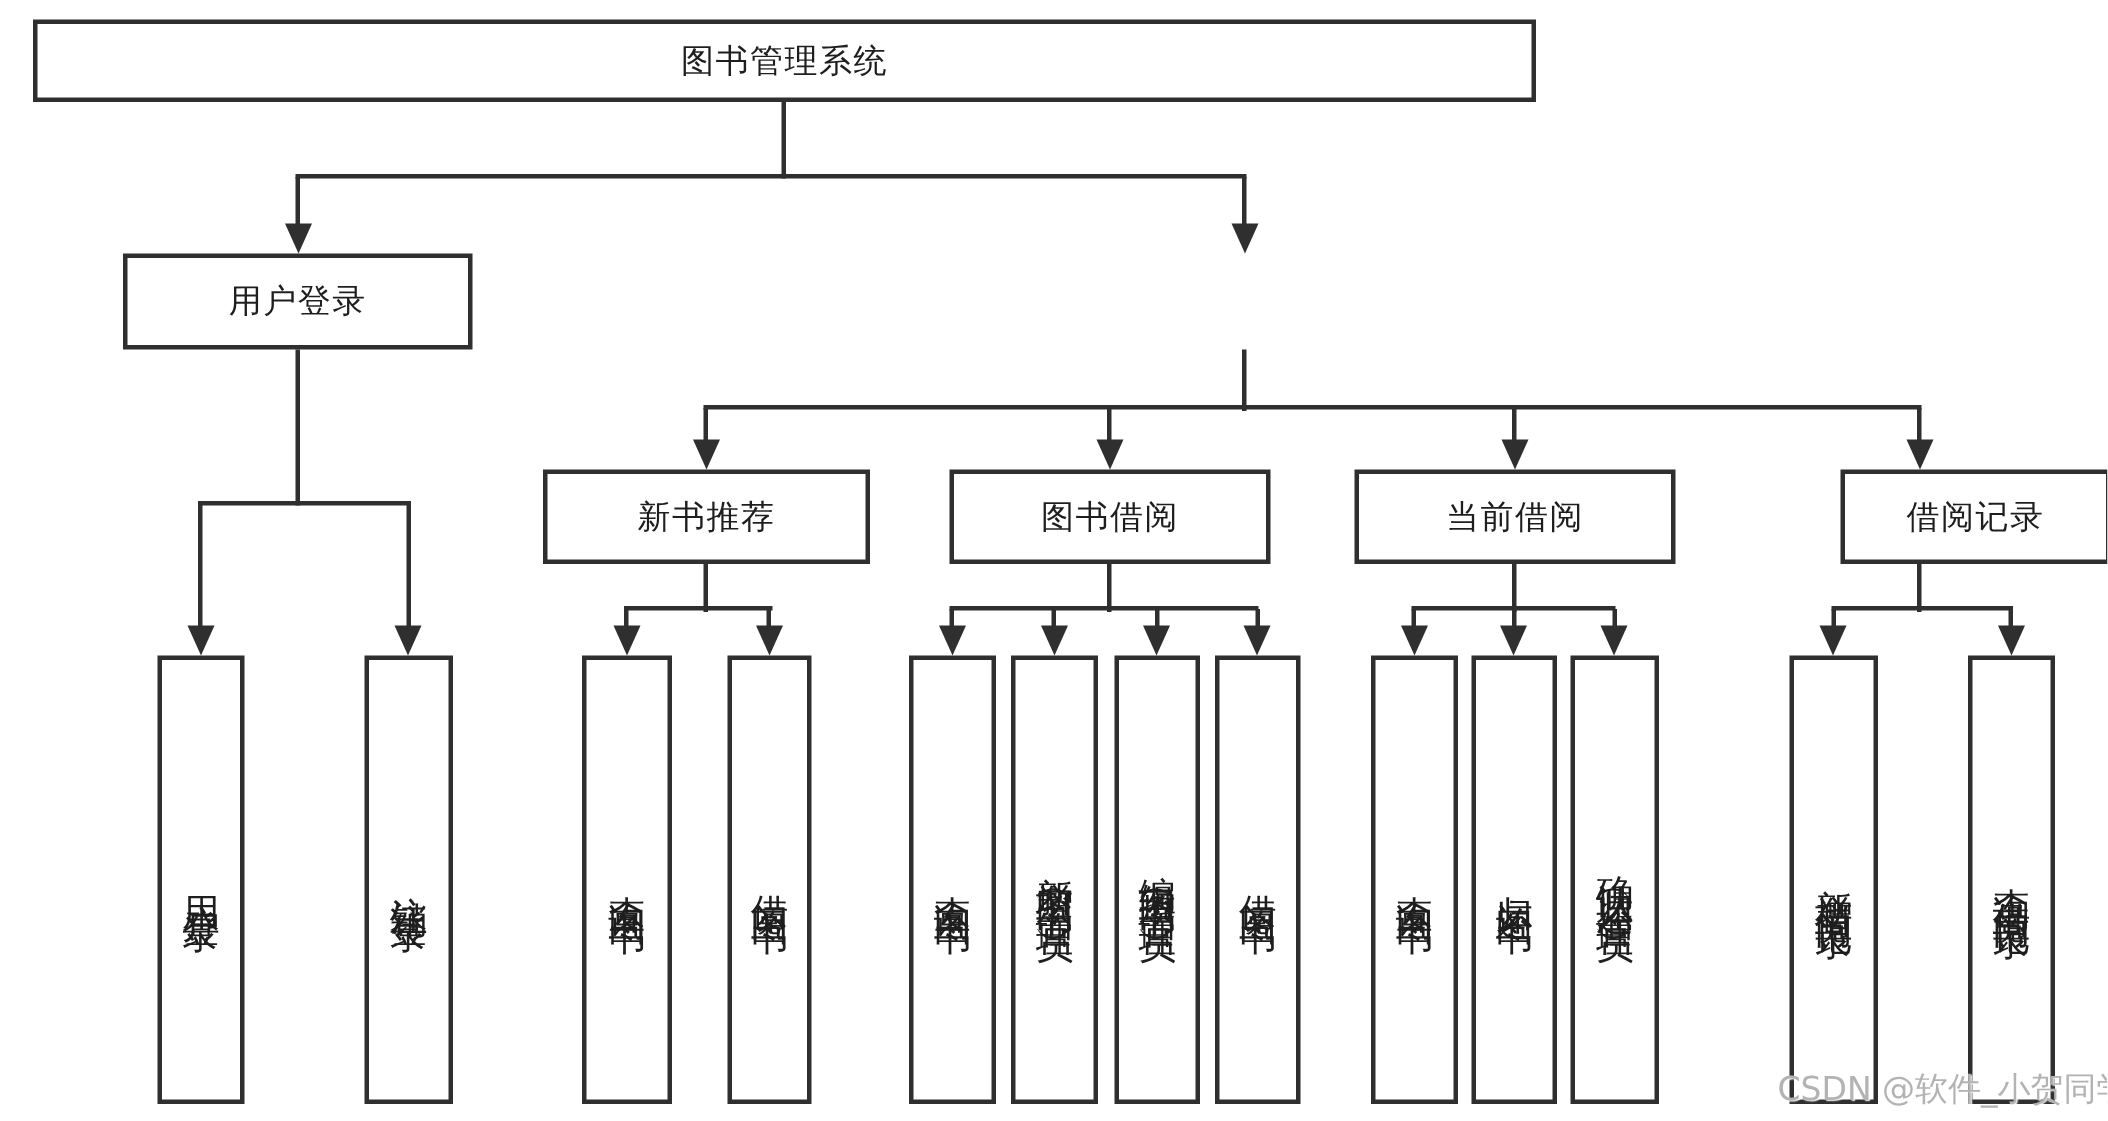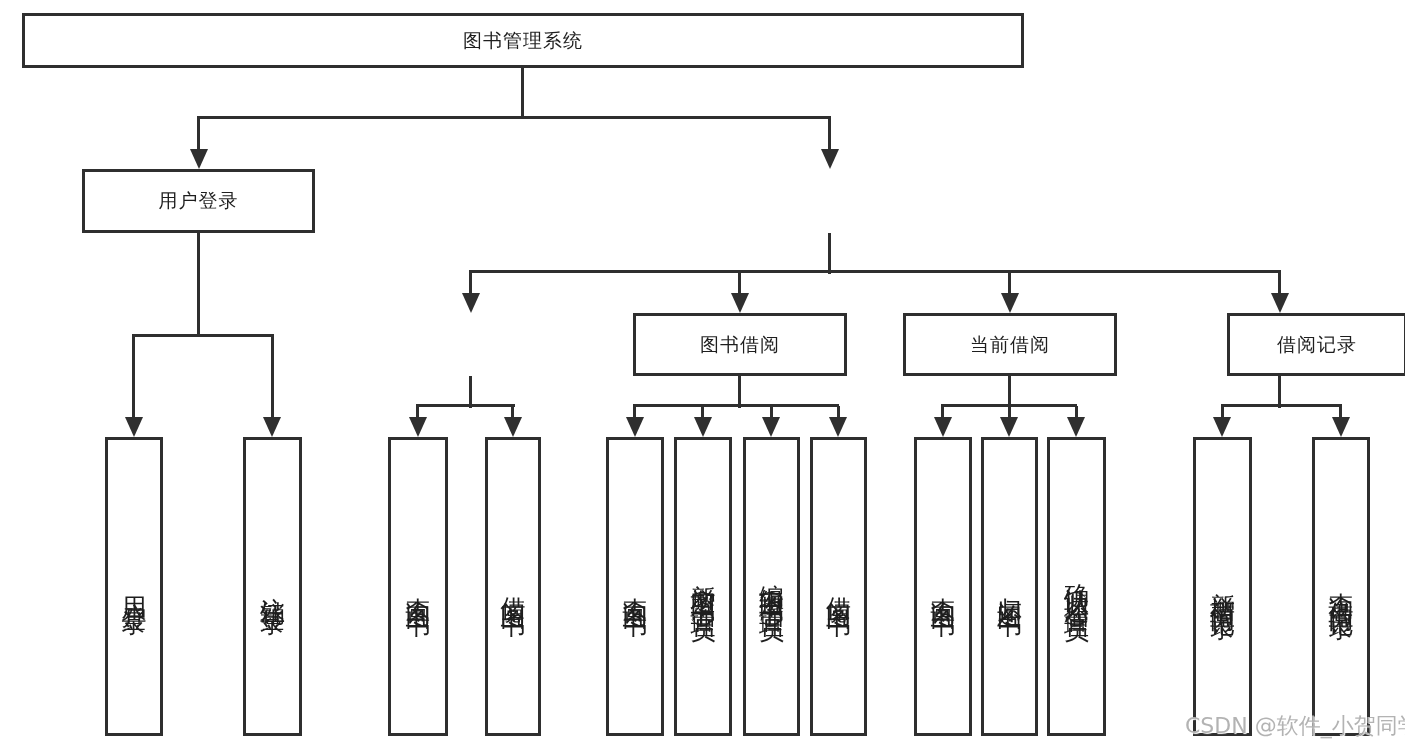--- a/index.html
+++ b/index.html
@@ -15,21 +15,21 @@
   .box {
     position: absolute;
     box-sizing: border-box;
     border: 3px solid #2f2f2f;
     background: #ffffff;
     display: flex;
     align-items: center;
     justify-content: center;
   }
   .box.h {
-    font-size: 19px;
+    font-size: 22px;
     letter-spacing: 1px;
     white-space: nowrap;
   }
   .vtext {
     writing-mode: vertical-rl;
     text-orientation: mixed;
     font-size: 25px;
     letter-spacing: 5px;
     line-height: 1;
   }
@@ -55,20 +55,21 @@
 </style>
 </head>
 <body>
 
 <div class="canvas">
 
   <div class="box h" style="left:22px; top:13px; width:1002px; height:55px">图书管理系统</div>
 
   <div class="box h" style="left:82px; top:169px; width:233px; height:64px">用户登录</div>
 
+  <div class="box h" style="left:362px; top:313px; width:218px; height:63px">新书推荐</div>
   <div class="box h" style="left:633px; top:313px; width:214px; height:63px">图书借阅</div>
   <div class="box h" style="left:903px; top:313px; width:214px; height:63px">当前借阅</div>
   <div class="box h" style="left:1227px; top:313px; width:180px; height:63px">借阅记录</div>
 
   <div class="box" style="left:105px; top:437px; width:58px; height:299px">
     <span class="vtext">用户登录</span>
   </div>
   <div class="box" style="left:243px; top:437px; width:59px; height:299px">
     <span class="vtext">注销登录</span>
   </div>

